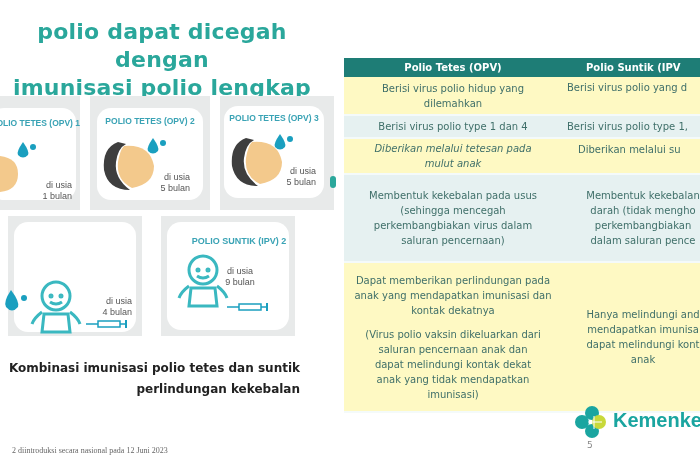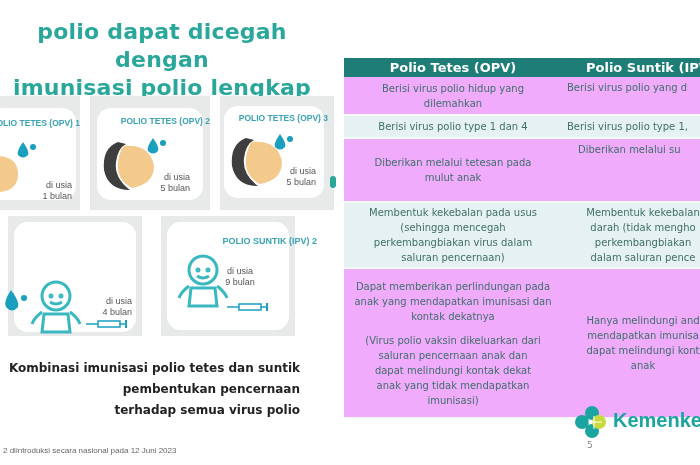--- a/index.html
+++ b/index.html
@@ -14,53 +14,53 @@
 
   .card {
     position: absolute; background: #e8eaea;
   }
   .card-inner {
     position: absolute; background: #ffffff; border-radius: 14px;
   }
   .card-title {
     position: absolute; color: #3aa3b5; font-weight: bold;
     font-family: "Liberation Sans", sans-serif; font-size: 8.5px;
-    text-align: right; white-space: nowrap;
+    text-align: center; white-space: nowrap;
   }
   .age {
     position: absolute; color: #555; font-size: 9px; line-height: 11px;
     text-align: right; font-family: "Liberation Sans", sans-serif;
   }
   .icon { position: absolute; }
 
   .summary {
     position: absolute; left: 0; top: 358px; width: 300px;
     text-align: right; font-weight: bold; color: #222;
     font-size: 12px; line-height: 21px;
   }
   .footnote {
-    position: absolute; left: 3px; top: 446px; font-size: 8px; color: #666;
-    font-family: Liberation Sans, sans-serif;
+    position: absolute; left: 12px; top: 446px; font-size: 8px; color: #666;
+    font-family: Liberation Serif, serif;
     text-align: right;
   }
 
   .table {
     position: absolute; left: 344px; top: 58px; width: 370px;
     border-collapse: collapse;
     font-family: "DejaVu Sans", sans-serif;
   }
   .table th {
-    background: #1e7d76; color: #ffffff; font-size: 13px; font-weight: bold;
+    background: #1e7d76; color: #ffffff; font-size: 10px; font-weight: bold;
     height: 19px; text-align: center; padding: 0 4px;
   }
   .table td {
     color: #3f6f69; font-size: 10px; line-height: 15px; text-align: center;
     vertical-align: middle; padding: 3px 5px; border-bottom: 2px solid #f4fafa;
   }
-  .table tr.r1 td { background: #f0abfc; }
+  .table tr.r1 td { background: #fef9c3; }
   .table tr.r2 td { background: #e6f1f1; }
   .table td.c1 { width: 218px; }
   .table td.c2 { width: 152px; }
   .table td .gap { display:block; height: 9px; }
 
   .logo { position: absolute; left: 572px; top: 405px; }
   .logo-text {
     position: absolute; left: 613px; top: 409px; color: #1aa5a0;
     font-size: 20px; font-weight: bold; font-family: "Liberation Sans", sans-serif;
     white-space: nowrap;
@@ -172,22 +172,21 @@
   <svg class="icon" style="left:66px;top:86px;" width="44" height="10">
       <line x1="0" y1="5" x2="12" y2="5" stroke="#1a9fbf" stroke-width="1.5"></line>
       <rect x="12" y="2" width="22" height="6" fill="none" stroke="#1a9fbf" stroke-width="1.5"></rect>
       <line x1="34" y1="5" x2="40" y2="5" stroke="#1a9fbf" stroke-width="1.5"></line>
       <line x1="40" y1="1" x2="40" y2="9" stroke="#1a9fbf" stroke-width="2"></line>
     </svg>
 </div>
 
 <div class="summary">
   <div>Kombinasi imunisasi polio tetes dan suntik</div>
-  <div>pembentukan pencernaan</div>
-  <div>terhadap semua virus polio</div>
+  <div>perlindungan kekebalan</div>
 </div>
 
 <div class="footnote">2 diintroduksi secara nasional pada 12 Juni 2023</div>
 
 <table class="table">
   <thead>
     <tr>
       <th>Polio Tetes (OPV)</th>
       <th style="text-align:left;padding-left:24px;">Polio Suntik (IPV</th>
     </tr>
@@ -195,25 +194,25 @@
   <tbody>
     <tr class="r1">
       <td class="c1" style="height:38px;padding:2px 38px;">Berisi virus polio hidup yang dilemahkan</td>
       <td class="c2" style="vertical-align:top;text-align:left;white-space:nowrap;">Berisi virus polio yang d</td>
     </tr>
     <tr class="r2">
       <td class="c1" style="height:22px;">Berisi virus polio type 1 dan 4</td>
       <td class="c2" style="text-align:left;white-space:nowrap;">Berisi virus polio type 1,</td>
     </tr>
     <tr class="r1">
-      <td class="c1" style="height:24px;padding:16px 24px;">Diberikan melalui tetesan pada mulut anak</td>
+      <td class="c1" style="height:24px;padding:2px 24px;font-style:italic;">Diberikan melalui tetesan pada mulut anak</td>
       <td class="c2" style="vertical-align:top;text-align:left;white-space:nowrap;padding-left:16px;">Diberikan melalui su</td>
     </tr>
     <tr class="r2">
-      <td class="c1" style="height:66px;padding:2px 22px;">Membentuk kekebalan pada usus (sehingga mencegah perkembangbiakan virus dalam saluran pencernaan)</td>
+      <td class="c1" style="height:66px;padding:13px 22px;">Membentuk kekebalan pada usus (sehingga mencegah perkembangbiakan virus dalam saluran pencernaan)</td>
       <td class="c2" style="padding:2px 10px 2px 20px;text-align:center;">Membentuk kekebalan darah (tidak mengho perkembangbiakan dalam saluran pence</td>
     </tr>
     <tr class="r1">
       <td class="c1" style="height:150px;padding:4px 8px;">
         <span>Dapat memberikan perlindungan pada anak yang mendapatkan imunisasi dan kontak dekatnya</span>
         <span class="gap"></span>
         <span style="display:block;padding:0 12px;">(Virus polio vaksin dikeluarkan dari saluran pencernaan anak dan dapat melindungi kontak dekat anak yang tidak mendapatkan imunisasi)</span>
       </td>
       <td class="c2" style="padding:2px 10px 2px 20px;">Hanya melindungi and mendapatkan imunisa dapat melindungi kont anak</td>
     </tr>

